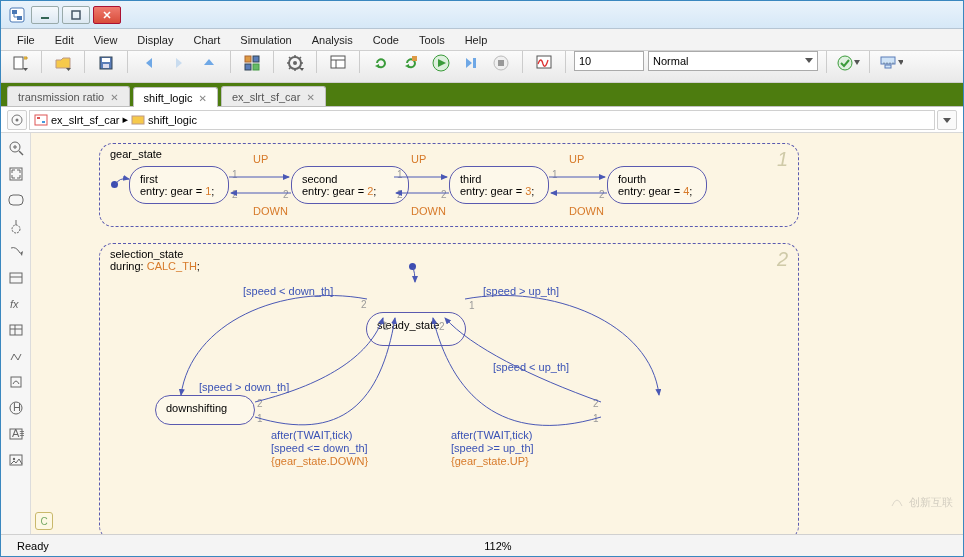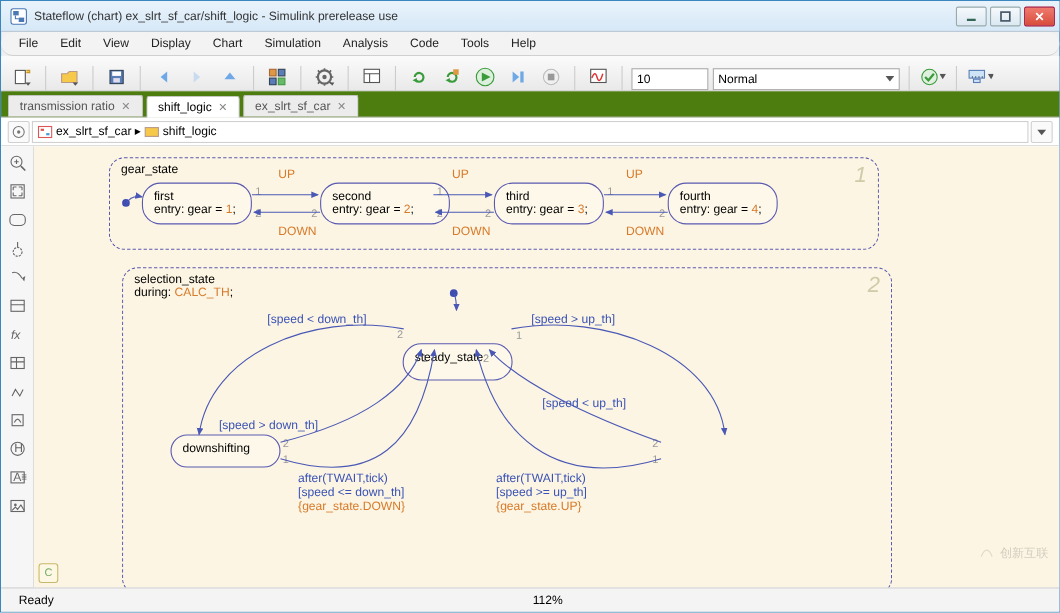--- a/index.html
+++ b/index.html
@@ -9,25 +9,25 @@
   .window { width: 964px; height: 557px; border: 1px solid #3a87bf; display: flex; flex-direction: column; background: #f0f0f0; }
   .titlebar { height: 28px; background: linear-gradient(#eaf3fb, #d6e8f7); display: flex; align-items: center; padding: 0 4px; border-bottom: 1px solid #b6c5d3; }
   .titlebar .app-icon { width: 16px; height: 16px; margin: 0 6px 0 4px; }
   .titlebar .title { flex: 1; color: #333; }
   .win-btns { display: flex; gap: 3px; }
   .win-btn { width: 28px; height: 18px; border: 1px solid #9aa; border-radius: 2px; display:flex; align-items:center; justify-content:center; background: linear-gradient(#f5f9fc,#dce8f2); }
   .win-btn.close { background: linear-gradient(#ef7b6f,#d84c3a); border-color:#a13; }
   .win-btn svg { display:block; }
   
   
-  .menubar { height: 22px; background: #f3f3f3; display: flex; align-items: center; padding: 0 6px; gap: 0; border-bottom: 1px solid #d0d0d0; border-radius: 11px;}
+  .menubar { height: 22px; background: #f3f3f3; display: flex; align-items: center; padding: 0 6px; gap: 0; border-bottom: 1px solid #d0d0d0;}
   .menubar .mi { padding: 3px 10px; color: #222; }
   
   
-  .toolbar { height: 32px; background: linear-gradient(#fbfbfb,#e9e9e9); display: flex; align-items: flex-end; padding: 0 6px; gap: 4px; border-bottom: 1px solid #cfcfcf;}
+  .toolbar { height: 32px; background: linear-gradient(#fbfbfb,#e9e9e9); display: flex; align-items: flex-start; padding: 0 6px; gap: 4px; border-bottom: 1px solid #cfcfcf;}
   .tbtn { width: 26px; height: 24px; border: 1px solid transparent; border-radius:3px; display:flex; align-items:center; justify-content:center;}
   .tsep { width:1px; height:22px; background:#ccc; margin:0 4px;}
   .tinput { width: 70px; height: 20px; border:1px solid #aaa; background:#fff; padding:0 4px; font-size:11px;}
   .tselect { width: 170px; height: 20px; border:1px solid #aaa; background:#fff; padding:0 4px; font-size:11px; display:flex; align-items:center; justify-content:space-between;}
   
   
   .tabstrip { height: 24px; background: #4d7c0f; display:flex; align-items:flex-end; padding: 0 6px; border-bottom:1px solid #c0c0c0;}
   .tab { padding: 4px 10px 3px; border:1px solid #c0c0c0; border-bottom:none; background:#ececec; border-radius:3px 3px 0 0; margin-right:3px; display:flex; align-items:center; gap:6px; color:#555;}
   .tab.active { background:#fff; color:#000; position:relative; top:1px;}
   .tab .x { color:#888; font-size:10px;}
@@ -77,21 +77,20 @@
 
   <div class="titlebar">
     <span class="app-icon">
       <svg width="16" height="16">
           <rect x="1" y="1" width="14" height="14" rx="2" fill="#fff" stroke="#4a78b5"></rect>
           <rect x="3" y="3" width="5" height="4" fill="#4a78b5"></rect>
           <rect x="8" y="9" width="5" height="4" fill="#4a78b5"></rect>
           <path d="M5 7 v3 h3" stroke="#4a78b5" fill="none"></path>
         </svg>
     </span>
-    <span class="title">Stateflow (chart) ex_slrt_sf_car/shift_logic - Simulink prerelease use</span>
     <div class="win-btns">
       <div class="win-btn">
           <svg width="10" height="10">
             <line x1="1" y1="8" x2="9" y2="8" stroke="#365" stroke-width="2"></line>
           </svg>
         </div>
       <div class="win-btn">
           <svg width="10" height="10">
             <rect x="1" y="1" width="8" height="8" fill="none" stroke="#456" stroke-width="1.5"></rect>
           </svg>
@@ -418,21 +417,21 @@
       <span class="translabel orange" style="left:538px; top:72px;">DOWN</span>
       <span class="pri" style="left:201px; top:36px;">1</span>
         <span class="pri" style="left:252px; top:56px;">2</span>
       <span class="pri" style="left:366px; top:36px;">1</span>
         <span class="pri" style="left:410px; top:56px;">2</span>
       <span class="pri" style="left:521px; top:36px;">1</span>
         <span class="pri" style="left:568px; top:56px;">2</span>
       <span class="pri" style="left:201px; top:56px;">2</span>
         <span class="pri" style="left:366px; top:56px;">2</span>
 
-      <div class="superstate" style="left:80px; top:110px; width:700px; height:297px;">
+      <div class="superstate" style="left:68px; top:110px; width:700px; height:297px;">
         <span class="sslabel">
           <span>selection_state</span><br>
           <span>during: </span><span class="orange">CALC_TH</span><span>;</span>
         </span>
         <span class="ssnum">2</span>
       </div>
       <div class="initdot" style="left:378px; top:130px;"></div>
 
       <div class="state" style="left:335px; top:150px; width:100px; height:34px;margin-top:29px;">
         <span class="stname">steady_state</span>

